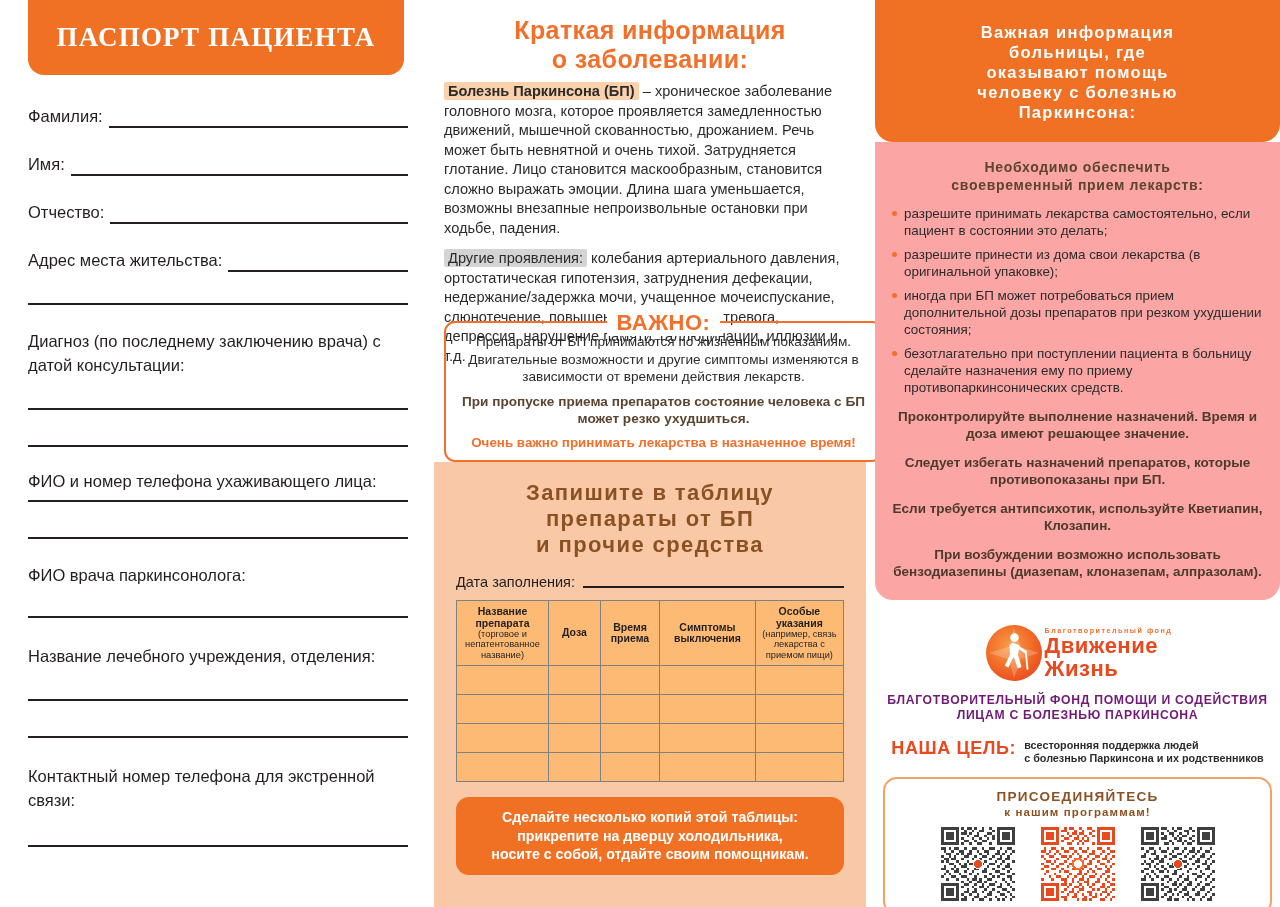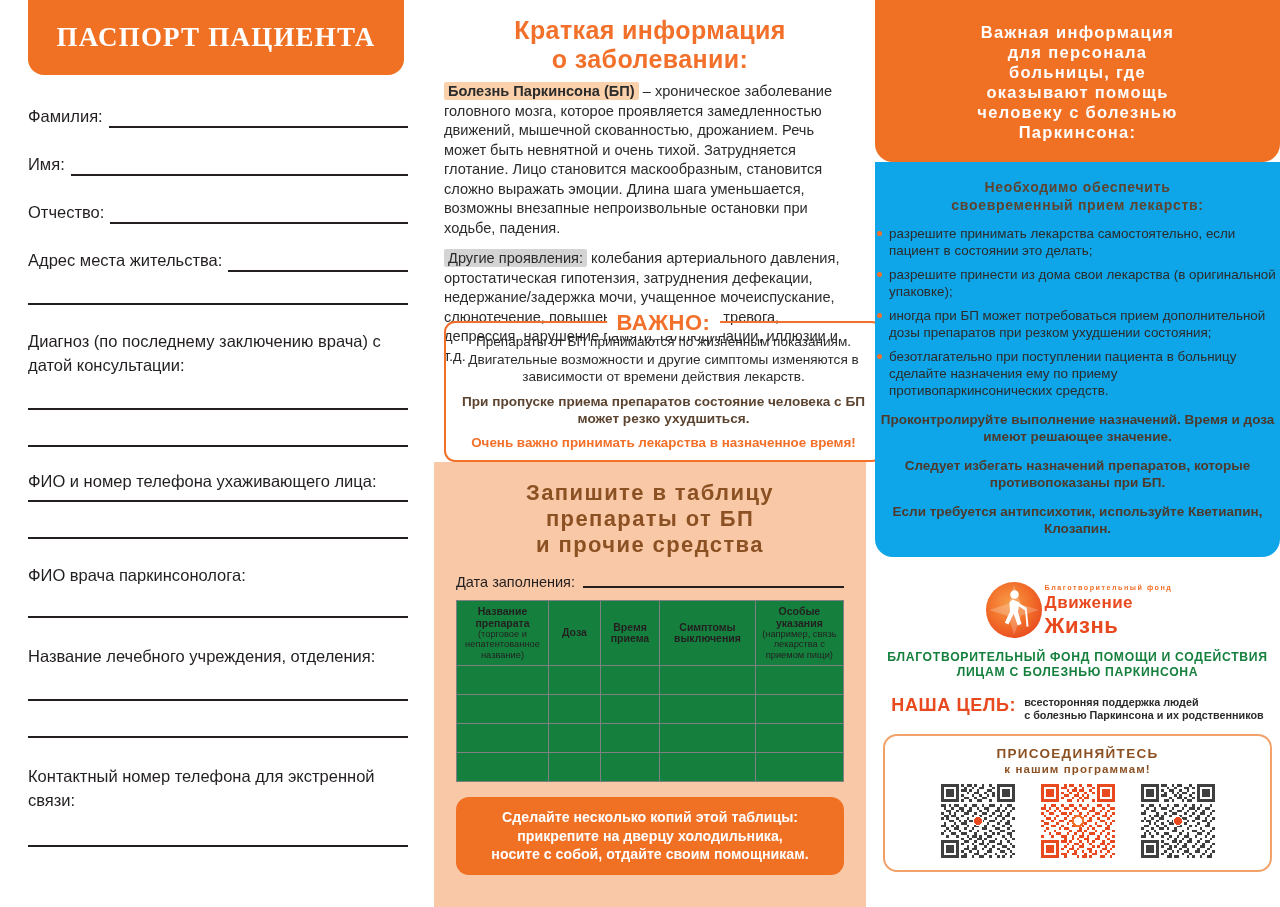--- a/index.html
+++ b/index.html
@@ -61,21 +61,21 @@
   }
   .tbl-title{
     margin:18px 14px 0;text-align:center;color:#8c5123;
     font-size:22px;font-weight:bold;line-height:26px;letter-spacing:1.4px;
   }
   .date-row{display:flex;align-items:flex-end;margin:16px 22px 0 22px;gap:8px;}
   .date-row .dl{font-size:14.5px;color:#231f20;line-height:17px;}
   .date-row .dline{flex:1;border-bottom:2.2px solid #231f20;height:1px;margin-bottom:3px;}
   table.meds{
     margin:9px 22px 0 22px;width:calc(100% - 44px);
-    border-collapse:collapse;background:#15803d;table-layout:fixed;
+    border-collapse:collapse;background:#fdba74;table-layout:fixed;
   }
   table.meds td,table.meds th{border:1.6px solid #808080;padding:0;}
   table.meds th{
     font-size:10.5px;line-height:11.5px;font-weight:bold;color:#231f20;
     padding:5px 2px;vertical-align:middle;text-align:center;
   }
   table.meds th .sub{font-weight:normal;font-size:9.3px;line-height:10.4px;display:block;}
   table.meds td{height:28px;}
   .copy-note{
     margin:15px 22px 0 22px;background:#f07024;border-radius:13px;
@@ -86,21 +86,21 @@
   
   .col-right{position:absolute;left:875px;top:0;width:405px;height:907px;}
   .right-header{
     background:#f07024;border-radius:0 0 18px 18px;padding:22px 24px 20px;
     text-align:center;
   }
   .right-header .rh-t{
     color:#ffffff;font-size:16.5px;font-weight:bold;line-height:20px;letter-spacing:1.3px;
   }
   .right-cream{
-    background:#0ea5e9;border-radius:0 0 18px 18px;padding:16px 0 20px;
+    background:#fca5a5;border-radius:0 0 18px 18px;padding:16px 15px 20px;
   }
   .rc-sub{
     text-align:center;color:#5c4430;font-size:14px;font-weight:bold;
     line-height:18px;letter-spacing:0.7px;margin-bottom:11px;
   }
   ul.bullets{margin:0;padding:0;list-style:none;}
   ul.bullets li{
     position:relative;padding-left:14px;margin-bottom:7px;
     font-size:13.4px;line-height:17px;color:#2b2b2b;
   }
@@ -111,24 +111,24 @@
   .rc-para{
     text-align:center;color:#4d3a2c;font-size:13.5px;font-weight:bold;
     line-height:17px;margin:12px 0 0;
   }
 
   .logo-block{margin-top:22px;text-align:center;}
   .logo-row{display:flex;align-items:center;justify-content:center;}
   .logo-mark{width:62px;height:62px;flex:none;}
   .logo-words{text-align:left;}
   .lw-top{font-size:7.2px;letter-spacing:1.5px;color:#f2702a;font-weight:bold;}
-  .lw-1{font-size:17px;font-weight:bold;color:#e8491e;line-height:22px;letter-spacing:0.5px;}
+  .lw-1{font-size:22px;font-weight:bold;color:#e8491e;line-height:22px;letter-spacing:0.5px;}
   .lw-2{font-size:22px;font-weight:bold;color:#e8491e;line-height:23px;letter-spacing:0.5px;}
   .fund-desc{
-    margin-top:9px;text-align:center;color:#15803d;font-size:12.2px;
+    margin-top:9px;text-align:center;color:#701a75;font-size:12.2px;
     font-weight:bold;line-height:15px;letter-spacing:0.7px;
   }
   .goal-row{display:flex;align-items:center;justify-content:center;gap:8px;margin-top:8px;}
   .goal-lbl{color:#e8491e;font-size:18px;font-weight:bold;letter-spacing:0.6px;}
   .goal-txt{color:#2b2b2b;font-size:10.8px;line-height:13.4px;font-weight:bold;text-align:left;margin-top:8px;}
 
   .join-box{
     margin:11px 8px 0;border:2px solid #f2a268;border-radius:14px;
     padding:10px 8px 8px;text-align:center;
   }
@@ -312,21 +312,20 @@
         <div>носите с собой, отдайте своим помощникам.</div>
       </div>
     </div>
   </div>
 
   <div class="col-right">
 
     <div class="right-header">
       <div class="rh-t">
         <div>Важная информация</div>
-        <div>для персонала</div>
         <div>больницы, где</div>
         <div>оказывают помощь</div>
         <div>человеку с болезнью</div>
         <div>Паркинсона:</div>
       </div>
     </div>
 
     <div class="right-cream">
       <div class="rc-sub">
         <div>Необходимо обеспечить</div>
@@ -336,20 +335,21 @@
       <ul class="bullets">
         <li>разрешите принимать лекарства самостоятельно, если пациент в состоянии это делать;</li>
         <li>разрешите принести из дома свои лекарства (в оригинальной упаковке);</li>
         <li>иногда при БП может потребоваться прием дополнительной дозы препаратов при резком ухудшении состояния;</li>
         <li>безотлагательно при поступлении пациента в больницу сделайте назначения ему по приему противопаркинсонических средств.</li>
       </ul>
 
       <p class="rc-para">Проконтролируйте выполнение назначений. Время и доза имеют решающее значение.</p>
       <p class="rc-para">Следует избегать назначений препаратов, которые противопоказаны при БП.</p>
       <p class="rc-para">Если требуется антипсихотик, используйте Кветиапин, Клозапин.</p>
+      <p class="rc-para">При возбуждении возможно использовать бензодиазепины (диазепам, клоназепам, алпразолам).</p>
     </div>
 
     <div class="logo-block">
       <div class="logo-row">
         <span class="logo-mark">
           <svg width="62" height="62" viewBox="0 0 62 62" aria-hidden="true">
             <defs>
               <radialGradient id="gsun" cx="42%" cy="38%" r="68%">
                 <stop offset="0%" stop-color="#f79c49"></stop>
                 <stop offset="55%" stop-color="#f2702a"></stop>

